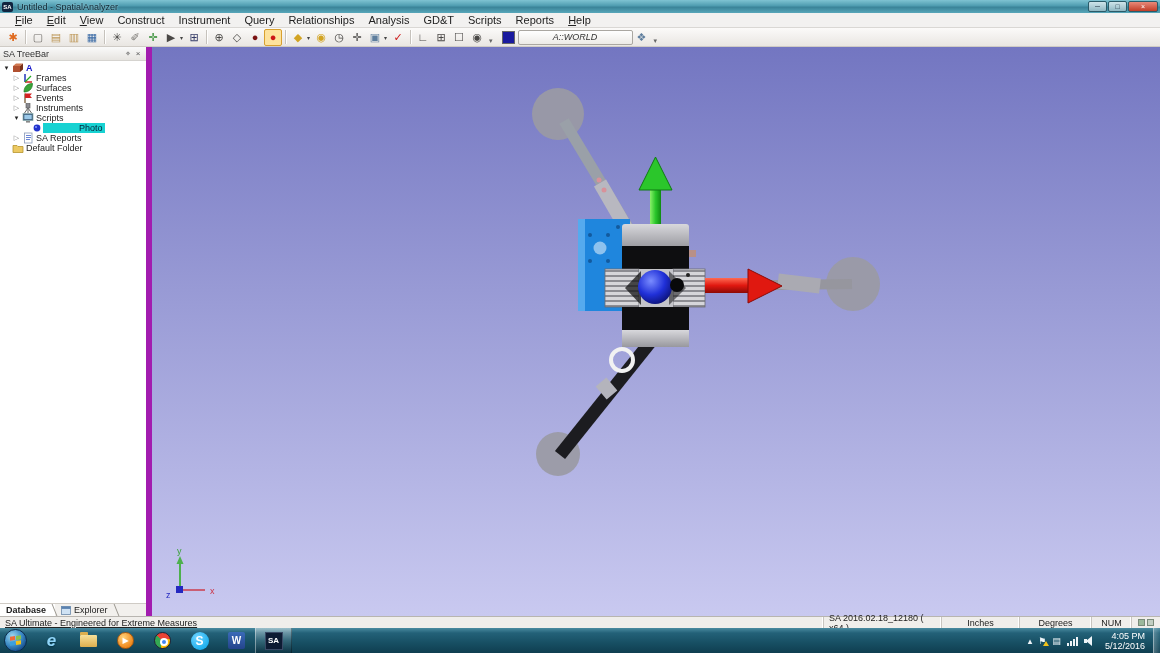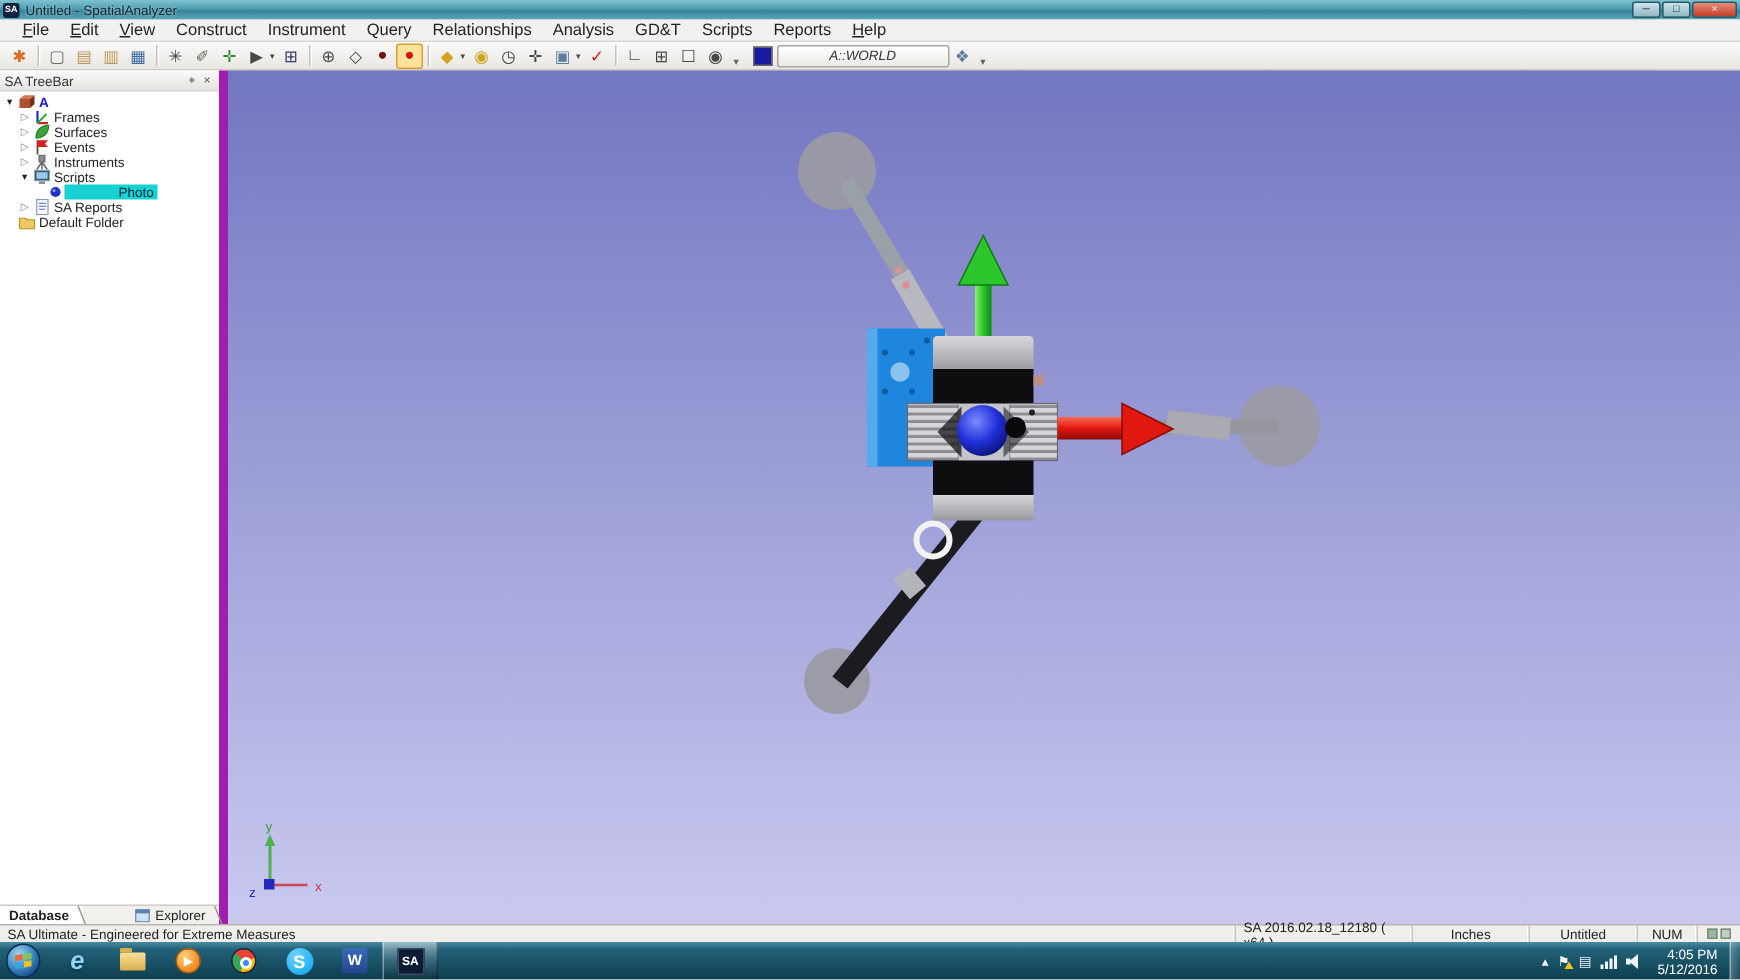--- a/index.html
+++ b/index.html
@@ -55,40 +55,40 @@
   .trow { display:flex; align-items:center; height:10px; font-size:9px; color:#222; }
   .lvl0 { padding-left:2px; } .lvl1 { padding-left:12px; } .lvl2 { padding-left:30px; }
   .exp { width:9px; font-size:7px; color:#888; text-align:center; flex:none; }
   .exp.open { color:#222; }
   .ticon { width:13px; height:12px; flex:none; display:flex; align-items:center; justify-content:center; }
   .tlabel { padding:0 2px; white-space:nowrap; }
   .tlabel.root-a { color:#1515c8; font-weight:bold; }
   .tlabel.sel { background:#17d2d2; color:#05233a;padding-left:36px; }
 
   
-  .tabrow { height:13px; background:#f2f0ed; border-top:1px solid #cfcbc5; display:flex; align-items:stretch;justify-content:space-between; }
+  .tabrow { height:13px; background:#f2f0ed; border-top:1px solid #cfcbc5; display:flex; align-items:stretch; }
   .tab { position:relative; display:flex; align-items:center; padding:0 9px 0 6px; font-size:9px; color:#222; }
   .tab::after { content:''; position:absolute; right:0; top:0; bottom:0; width:6px;
     border-right:1px solid #9a968f; transform:skewX(22deg); }
   .tab.active { background:#fff; font-weight:bold; }
   .tab .tabicon { margin-right:3px; display:flex; }
 
   
   .viewport { position:absolute; left:152px; top:47px; width:1008px; height:569px;
     background:linear-gradient(180deg,#7376c1 0%,#9a9cd6 45%,#c9c9f0 100%); overflow:hidden; }
   .viewport svg { position:absolute; left:0; top:0; }
   .watermark { position:absolute; right:10px; bottom:4px; font-size:33px; font-weight:bold;
     color:#1b1b9b; letter-spacing:0px; }
 
   
   .statusbar { position:absolute; left:0; top:616px; width:1160px; height:12px; background:#f0eeeb;
     border-top:1px solid #b8b5b0; display:flex; align-items:center; font-size:9px; color:#222; }
   .sseg { padding:0 5px; height:100%; display:flex; align-items:center; border-right:1px solid #c8c5c0;
     box-shadow:inset -1px 0 0 #fff; }
-  .sseg.grow { flex:1; }
+  .sseg.grow { flex:1;text-decoration:underline; }
   .sseg.center { justify-content:center; }
   .sind { display:flex; gap:2px; padding:0 6px; }
   .sind i { width:7px; height:7px; background:#9cb89c; border:1px solid #7a8a7a; }
   .sind i.dim { background:#c2cec2; }
 
   
   .taskbar { position:absolute; left:0; top:628px; width:1160px; height:25px;
     background:linear-gradient(180deg,#4a8ba0 0%,#236178 20%,#174f63 60%,#0f3e50 100%); display:flex; align-items:center; }
   .orb { width:23px; height:23px; border-radius:50%; margin:0 6px 0 4px; position:relative; flex:none;
     background:radial-gradient(circle at 35% 30%, #9fd8f0, #3f8ec8 45%, #0d3f7e 85%);
@@ -408,21 +408,21 @@
         <text x="58" y="547" font-size="9" fill="#cc3344">x</text>
         <text x="14" y="551" font-size="9" fill="#2428c0">z</text>
       </g>
     </svg>
   </div>
 
   <div class="statusbar">
     <span class="sseg grow">SA Ultimate - Engineered for Extreme Measures</span>
     <span class="sseg center" style="width:118px">SA 2016.02.18_12180 ( x64 )</span>
     <span class="sseg center" style="width:78px">Inches</span>
-    <span class="sseg center" style="width:72px">Untitled</span>
+    <span class="sseg center" style="width:72px">Degrees</span>
     <span class="sseg center" style="width:40px">NUM</span>
     <span class="sind">
         <i></i>
         <i class="dim"></i>
       </span>
   </div>
 
   <div class="taskbar">
     <span class="orb">
         <span class="orb-flag">

